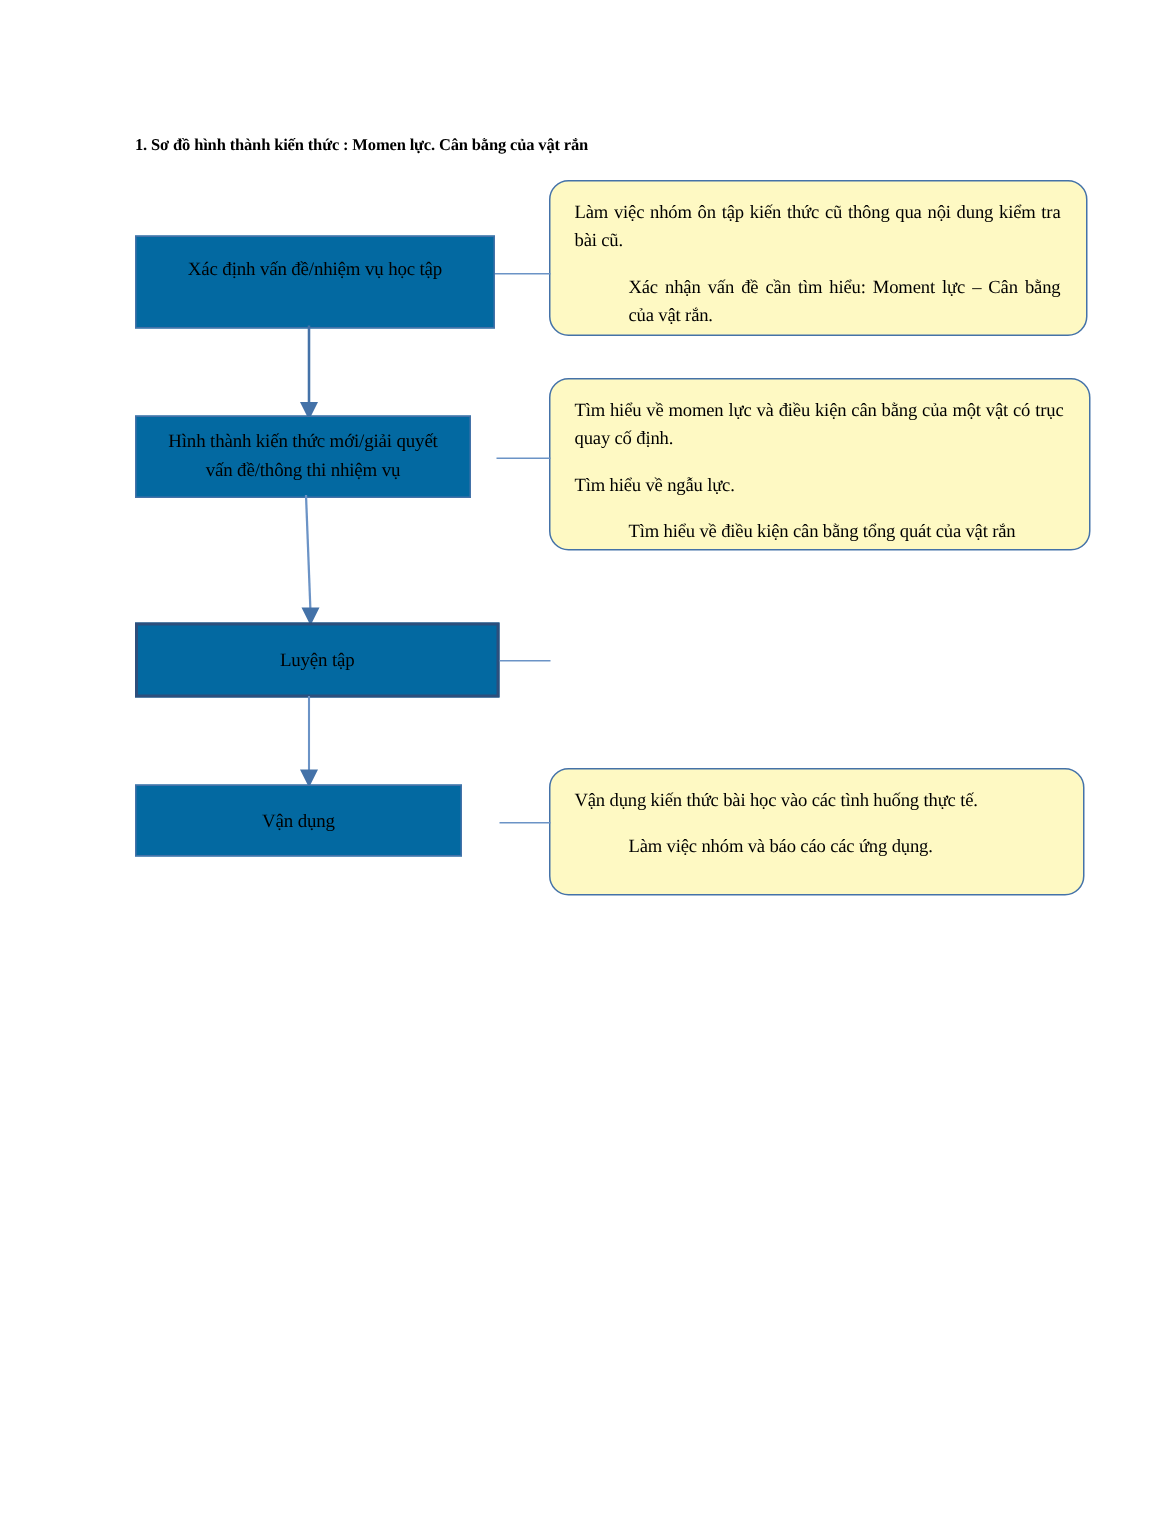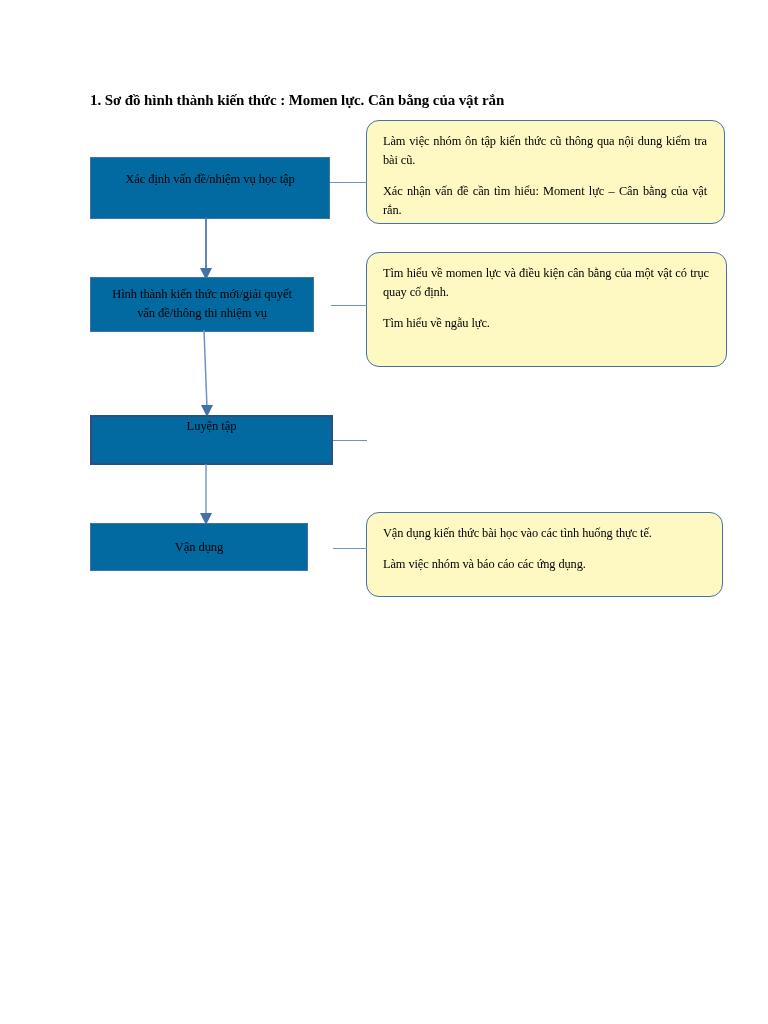--- a/index.html
+++ b/index.html
@@ -23,21 +23,21 @@
     width: 768px;
     height: 1024px;
   }
 
   
   .doc-title {
     position: absolute;
     left: 90px;
     top: 91px;
     width: 640px;
-    font-size: 15px;
+    font-size: 11px;
     font-weight: bold;
     letter-spacing: -0.1px;
     line-height: 1.25;
     white-space: nowrap;
   }
 
   
   .stage-box {
     position: absolute;
     box-sizing: border-box;
@@ -68,21 +68,21 @@
   #stage-2 {
     left: 90px;  top: 277px;
     width: 224px; height: 55px;
     align-items: center;
     padding-bottom: 2px;
   }
   
   #stage-3 {
     left: 90px;  top: 415px;
     width: 243px; height: 50px;
-    align-items: flex-start;
+    align-items: center;
   }
   
   #stage-4 {
     left: 90px;  top: 523px;
     width: 218px; height: 48px;
     align-items: center;
   }
 
   
   .detail-panel {
@@ -96,20 +96,21 @@
   .detail-panel p {
     margin: 0 0 12px 0;
     font-size: 12.4px;
     line-height: 1.52;
     text-align: justify;
     text-justify: inter-word;
     letter-spacing: -0.1px;
   }
   .detail-panel p:last-child {
     margin-bottom: 0;
+    margin-left: 36px;
   }
 
   #panel-1 { left: 366px; top: 120px; width: 359px; height: 104px; }
   #panel-2 { left: 366px; top: 252px; width: 361px; height: 115px; }
   #panel-3 { left: 366px; top: 413px; width: 357px; height: 56px; }
   #panel-4 { left: 366px; top: 512px; width: 357px; height: 85px; }
 
   
   .connector-h {
     position: absolute;
@@ -155,20 +156,21 @@
   <div class="stage-box" id="stage-2">
     <span class="stage-label">
       <span>Hình thành kiến thức mới/giải quyết</span><br>
       <span>vấn đề/thông thi nhiệm vụ</span>
     </span>
   </div>
 
   <div class="detail-panel" id="panel-2">
     <p>Tìm hiểu về momen lực và điều kiện cân bằng của một vật có trục quay cố định.</p>
     <p>Tìm hiểu về ngẫu lực.</p>
+    <p>Tìm hiểu về điều kiện cân bằng tổng quát của vật rắn</p>
   </div>
 
   <div class="connector-h" id="link-2"></div>
 
   <svg class="arrow-svg" id="arrow-2" viewBox="0 0 40 88">
     <line x1="18" y1="0" x2="21" y2="78" stroke="#6b93c6" stroke-width="1.5"></line>
     <polygon points="21,87 15,75 27,75" fill="#4472a8"></polygon>
   </svg>
 
   <div class="stage-box thick" id="stage-3">

